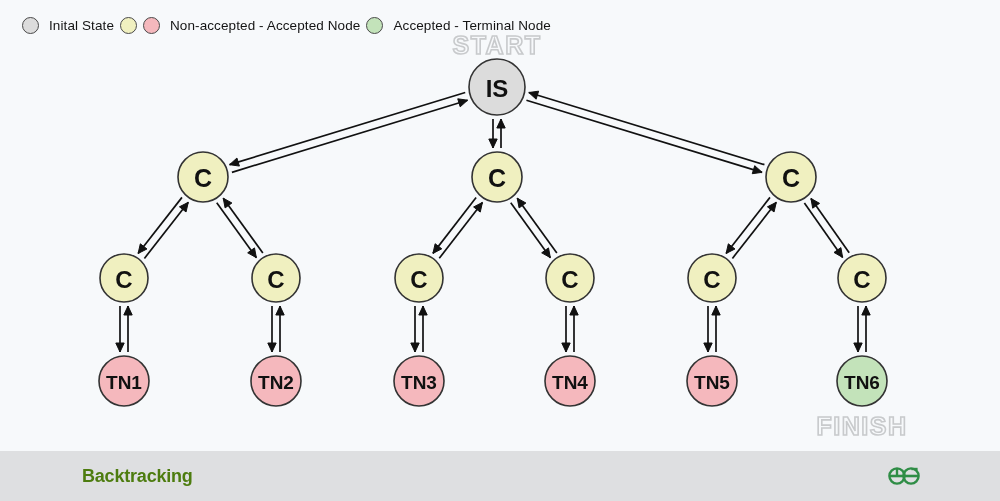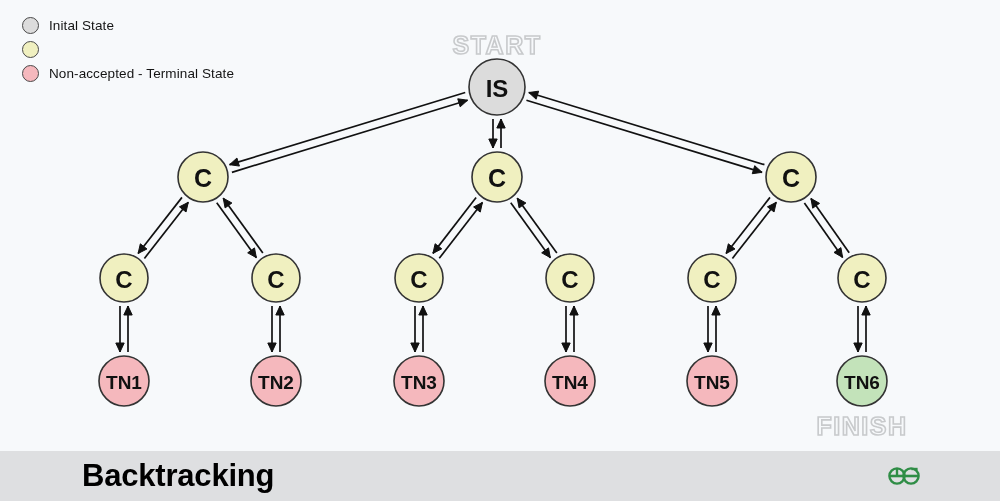--- a/index.html
+++ b/index.html
@@ -23,21 +23,21 @@
     top: 0;
     width: 1000px;
     height: 451px;
     background: #f7f9fb;
   }
   .legend {
     position: absolute;
     left: 22px;
     top: 16px;
     display: flex;
-    flex-direction: column;
+    flex-direction: row;
     gap: 6px;
     z-index: 5;
   }
   .legend-row {
     display: flex;
     align-items: center;
     gap: 10px;
     height: 18px;
   }
   .legend-swatch {
@@ -61,23 +61,23 @@
     top: 451px;
     width: 1000px;
     height: 50px;
     background: #dedfe1;
     display: flex;
     align-items: center;
     justify-content: space-between;
   }
   #footer-title {
     margin-left: 82px;
-    font-size: 31px;
+    font-size: 18px;
     font-weight: bold;
-    color: #000000;
+    color: #4d7c0f;
     letter-spacing: -0.2px;
   }
   #footer-logo {
     margin-right: 78px;
     display: flex;
     align-items: center;
   }
   .node-text {
     font-family: "Liberation Sans", sans-serif;
     font-weight: bold;
@@ -276,21 +276,25 @@
   <div class="legend" id="legend">
       <div class="legend-row">
         <div class="legend-swatch" style="background: rgb(220, 220, 220);"></div>
         <div class="legend-label">Inital State</div>
       </div>
       <div class="legend-row">
         <div class="legend-swatch" style="background: rgb(240, 240, 192);"></div>
       </div>
       <div class="legend-row">
         <div class="legend-swatch" style="background: rgb(245, 184, 189);"></div>
-        <div class="legend-label">Non-accepted - Terminal State</div>
+        <div class="legend-label">Non-accepted - Accepted Node</div>
+      </div>
+      <div class="legend-row">
+        <div class="legend-swatch" style="background: rgb(195, 227, 186);"></div>
+        <div class="legend-label">Accepted - Terminal Node</div>
       </div>
     </div>
 
   <div id="footer" style="background: rgb(222, 223, 225);">
     <div id="footer-title">Backtracking</div>
     <div id="footer-logo">
       <svg width="36" height="24" viewBox="0 0 36 24">
         <g id="gfg-glyph" fill="none" stroke="#2f8d46" stroke-width="2.4">
           <circle cx="11" cy="12" r="7.6" stroke="#2f8d46"></circle>
           <circle cx="25" cy="12" r="7.6" stroke="#2f8d46"></circle>

